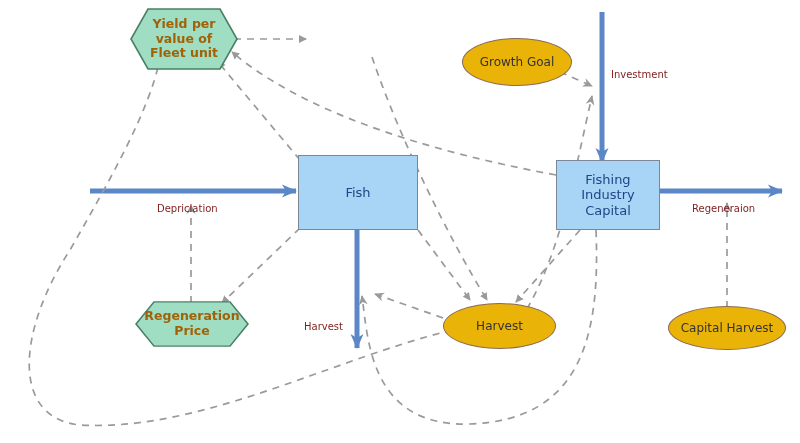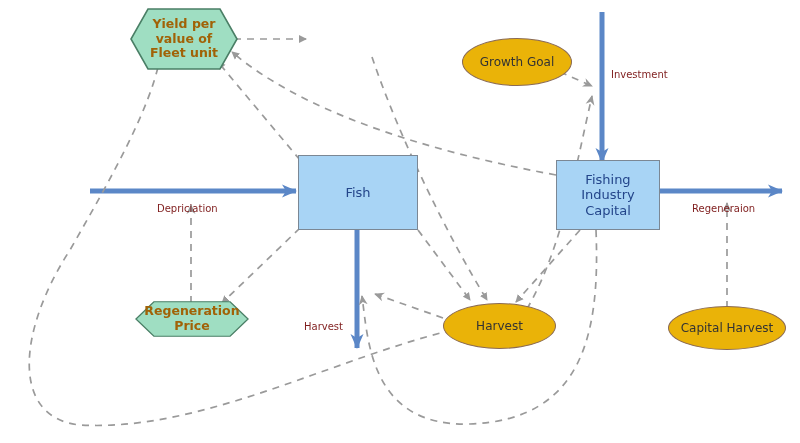--- a/index.html
+++ b/index.html
@@ -148,21 +148,21 @@
   <div class="node hexagon" style="left:130px; top:8px; width:108px; height:62px; flex-direction:column;">
     <svg class="hexshape" viewBox="0 0 108 62" preserveAspectRatio="none">
       <polygon points="18,1 90,1 107,31 90,61 18,61 1,31" fill="#9fdec2" stroke="#4a7f66" stroke-width="1.6"></polygon>
     </svg>
     <span class="hexlabel">Yield per</span>
     <span class="hexlabel">value of</span>
     <span class="hexlabel">Fleet unit</span>
   </div>
 
 
-  <div class="node hexagon" style="left:135px; top:301px; width:114px; height:36px; flex-direction:column;">
+  <div class="node hexagon" style="left:135px; top:301px; width:114px; height:46px; flex-direction:column;">
     <svg class="hexshape" viewBox="0 0 114 52" preserveAspectRatio="none">
       <polygon points="19,1 95,1 113,26 95,51 19,51 1,26" fill="#9fdec2" stroke="#4a7f66" stroke-width="1.6"></polygon>
     </svg>
     <span class="hexlabel">Regeneration</span>
     <span class="hexlabel">Price</span>
   </div>
 
   <div class="node ellipse" style="left:462px; top:38px; width:110px; height:48px;">
     <span>Growth Goal</span>
   </div>

